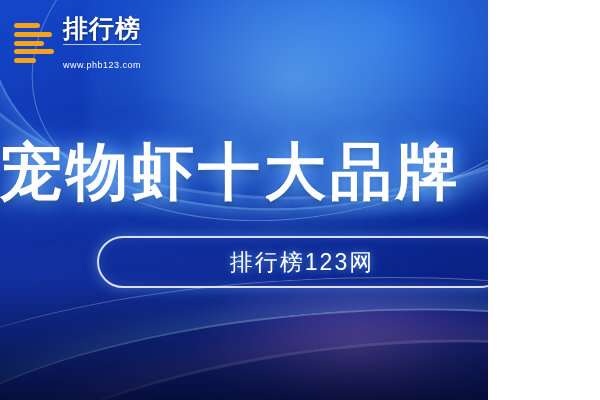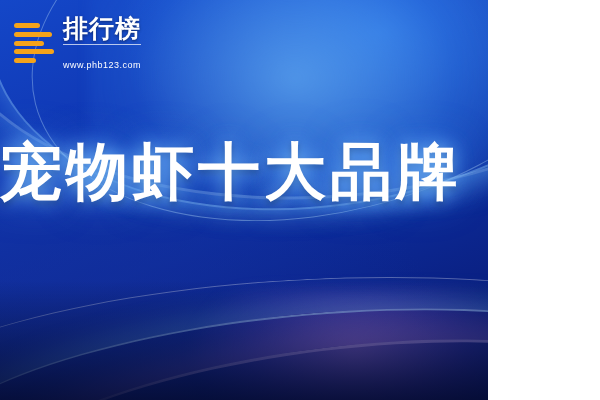--- a/index.html
+++ b/index.html
@@ -218,14 +218,17 @@
       <div class="logo-bar b5"></div>
     </div>
     <div class="logo-text-wrap">
       <div class="logo-title">排行榜</div>
       <div class="logo-sub">www.phb123.com</div>
     </div>
   </div>
 
   <div class="main-title">宠物虾十大品牌</div>
 
+  <div class="subtitle-box">
+    <div class="subtitle-text">排行榜123网</div>
+  </div>
 
 </div>
 
 </body></html>

